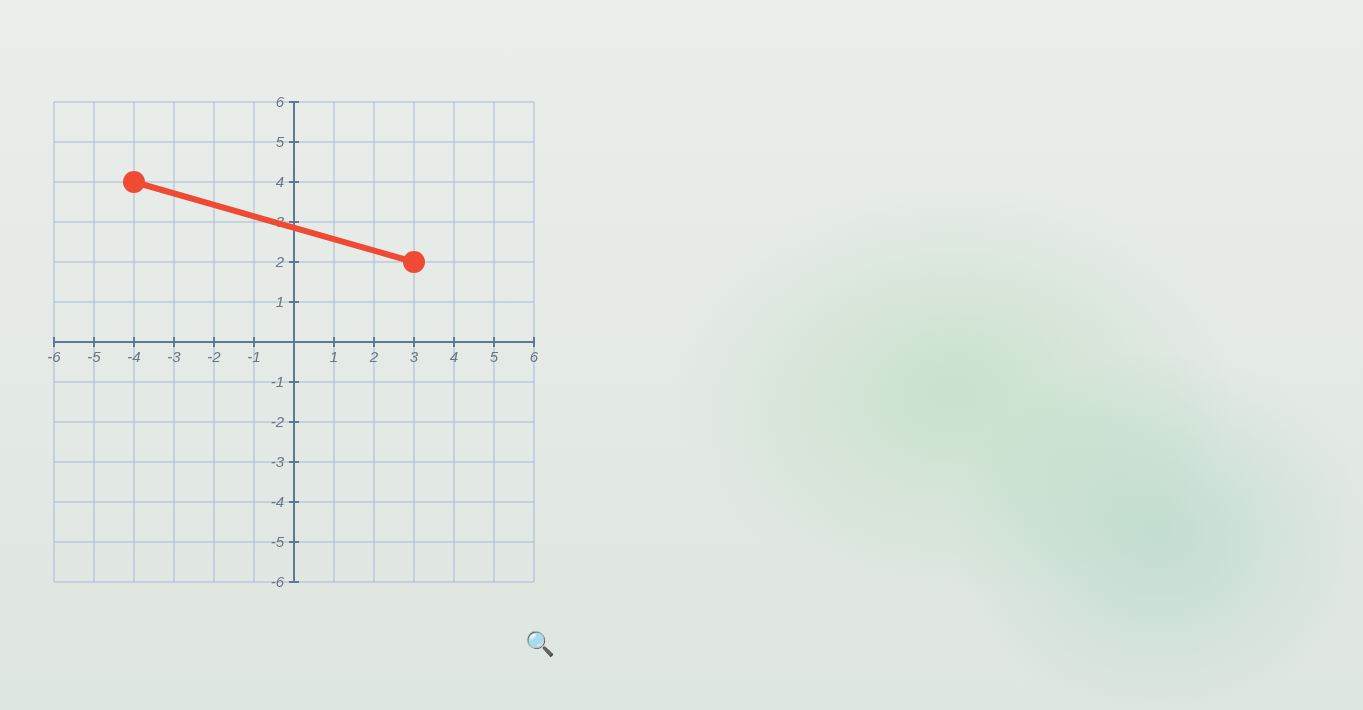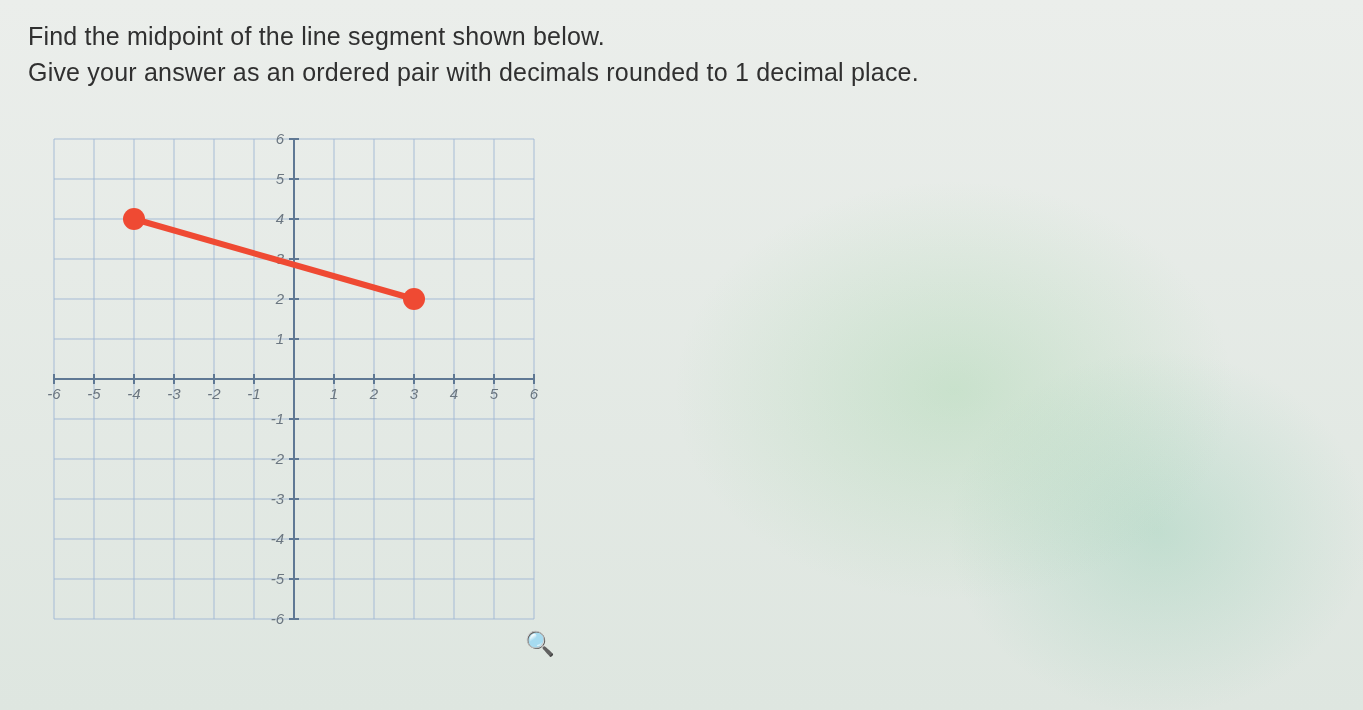--- a/index.html
+++ b/index.html
@@ -33,22 +33,21 @@
     top: 630px;
     font-size: 24px;
     color: #8aa0a6;
     pointer-events: none;
   }
 </style>
 </head>
 <body>
 
 <div class="question-text">
-  <span>Find the midpoint of the line segment shown below.</span><br>
-  <span>Give your answer as an ordered pair with decimals rounded to 1 decimal place.</span>
+  <br>
 </div>
 
 <div class="chart-wrap">
   <svg id="grid-svg" width="520" height="520" viewBox="0 0 520 520">
       <line x1="20" y1="500" x2="20" y2="20" stroke="#9fb6d4" stroke-width="1" opacity="0.9"></line>
       <line x1="60" y1="500" x2="60" y2="20" stroke="#9fb6d4" stroke-width="1" opacity="0.9"></line>
       <line x1="100" y1="500" x2="100" y2="20" stroke="#9fb6d4" stroke-width="1" opacity="0.9"></line>
       <line x1="140" y1="500" x2="140" y2="20" stroke="#9fb6d4" stroke-width="1" opacity="0.9"></line>
       <line x1="180" y1="500" x2="180" y2="20" stroke="#9fb6d4" stroke-width="1" opacity="0.9"></line>
       <line x1="220" y1="500" x2="220" y2="20" stroke="#9fb6d4" stroke-width="1" opacity="0.9"></line>

